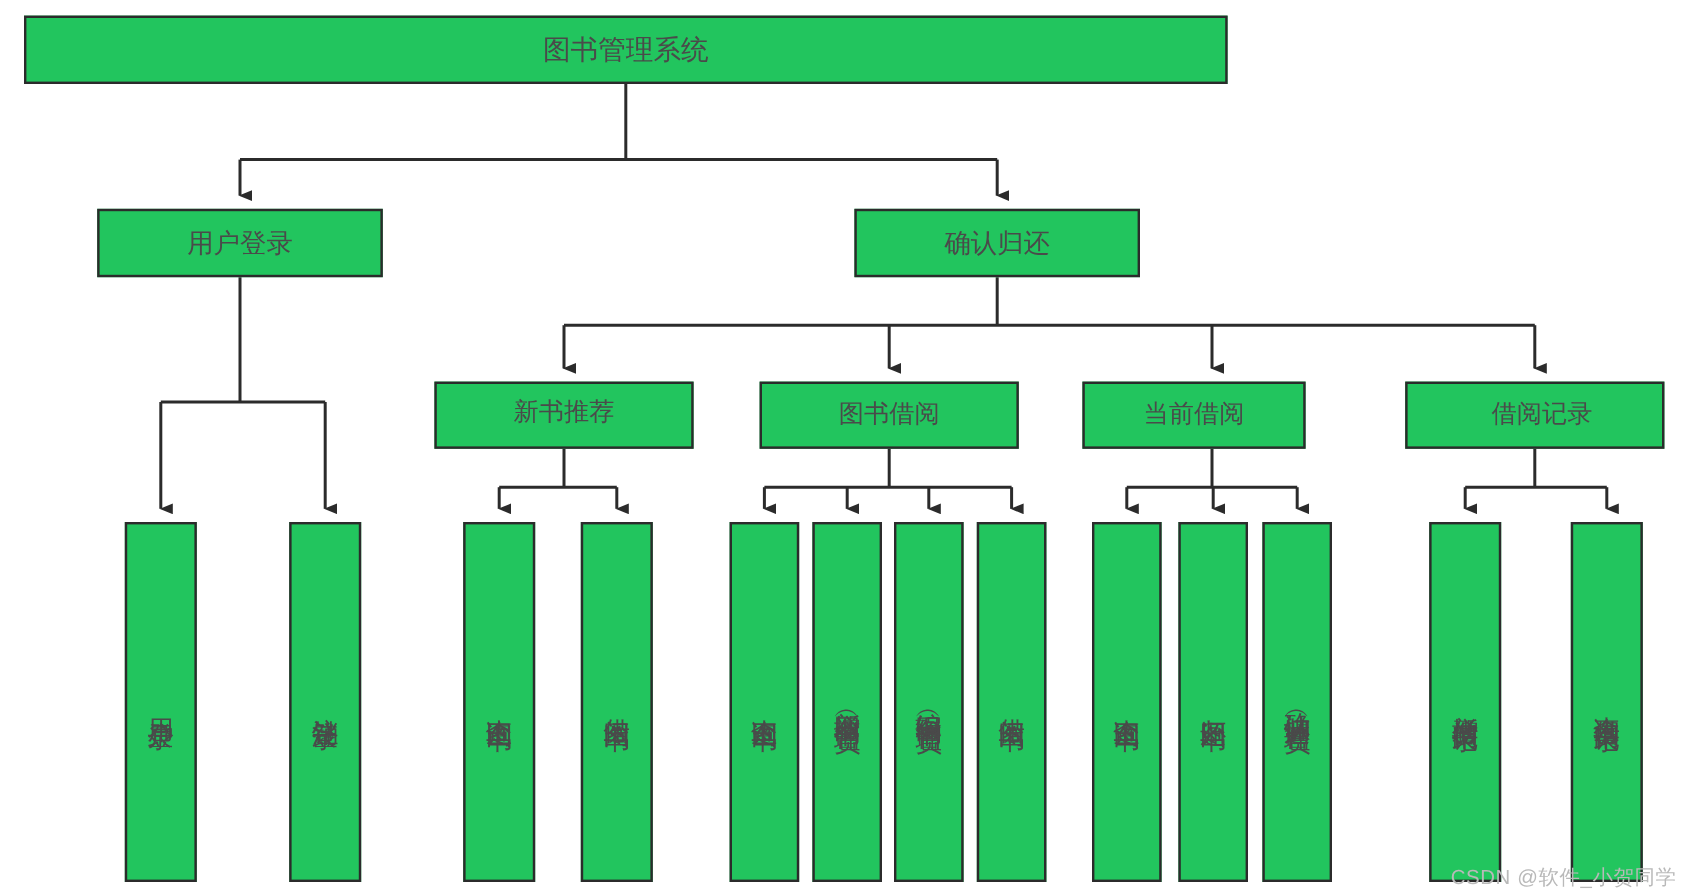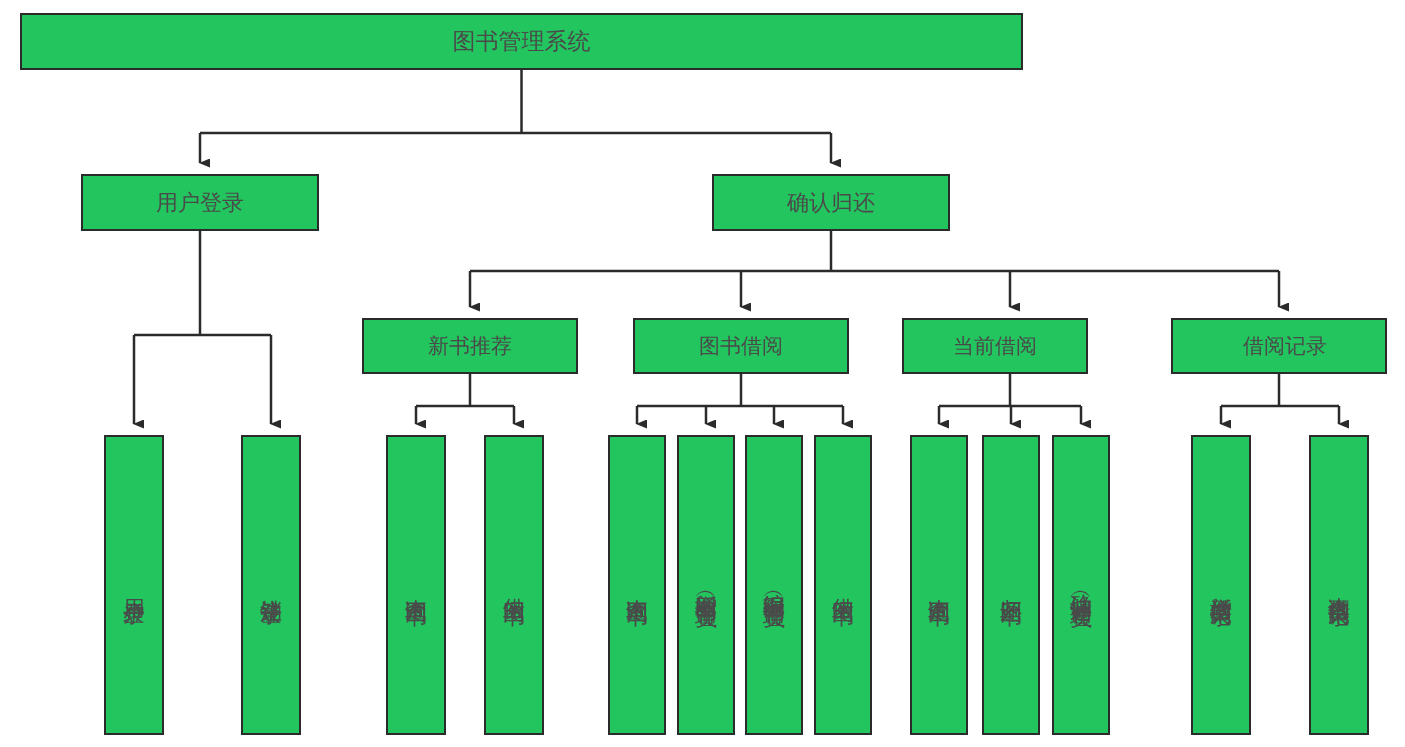--- a/index.html
+++ b/index.html
@@ -126,21 +126,21 @@
   <div id="nodes-layer">
       <div class="node root" style="left: 20px; top: 13px; width: 1003px; height: 57px;">
         <span class="node-label">图书管理系统</span>
       </div>
       <div class="node lvl1" style="left: 81px; top: 174px; width: 238px; height: 57px;">
         <span class="node-label">用户登录</span>
       </div>
       <div class="node lvl1" style="left: 712px; top: 174px; width: 238px; height: 57px;">
         <span class="node-label">确认归还</span>
       </div>
-      <div class="node lvl2" style="left: 362px; top: 318px; width: 216px; height: 56px;">
+      <div class="node lvl2" style="left: 362px; top: 318px; width: 216px; height: 56px; font-family: Liberation Mono, monospace;">
         <span class="node-label">新书推荐</span>
       </div>
       <div class="node lvl2" style="left: 633px; top: 318px; width: 216px; height: 56px;">
         <span class="node-label">图书借阅</span>
       </div>
       <div class="node lvl2" style="left: 902px; top: 318px; width: 186px; height: 56px;">
         <span class="node-label">当前借阅</span>
       </div>
       <div class="node lvl2" style="left: 1171px; top: 318px; width: 216px; height: 56px; padding-left: 12px;">
         <span class="node-label">借阅记录</span>
@@ -179,13 +179,14 @@
         <span class="node-label">确认归还（管理员）</span>
       </div>
       <div class="node leaf" style="left: 1191px; top: 435px; width: 60px; height: 300px;">
         <span class="node-label">新增借阅记录</span>
       </div>
       <div class="node leaf" style="left: 1309px; top: 435px; width: 60px; height: 300px;">
         <span class="node-label">查询借阅记录</span>
       </div>
     </div>
 
+  <div id="watermark">CSDN @软件_小贺同学</div>
 </div>
 
 </body></html>

